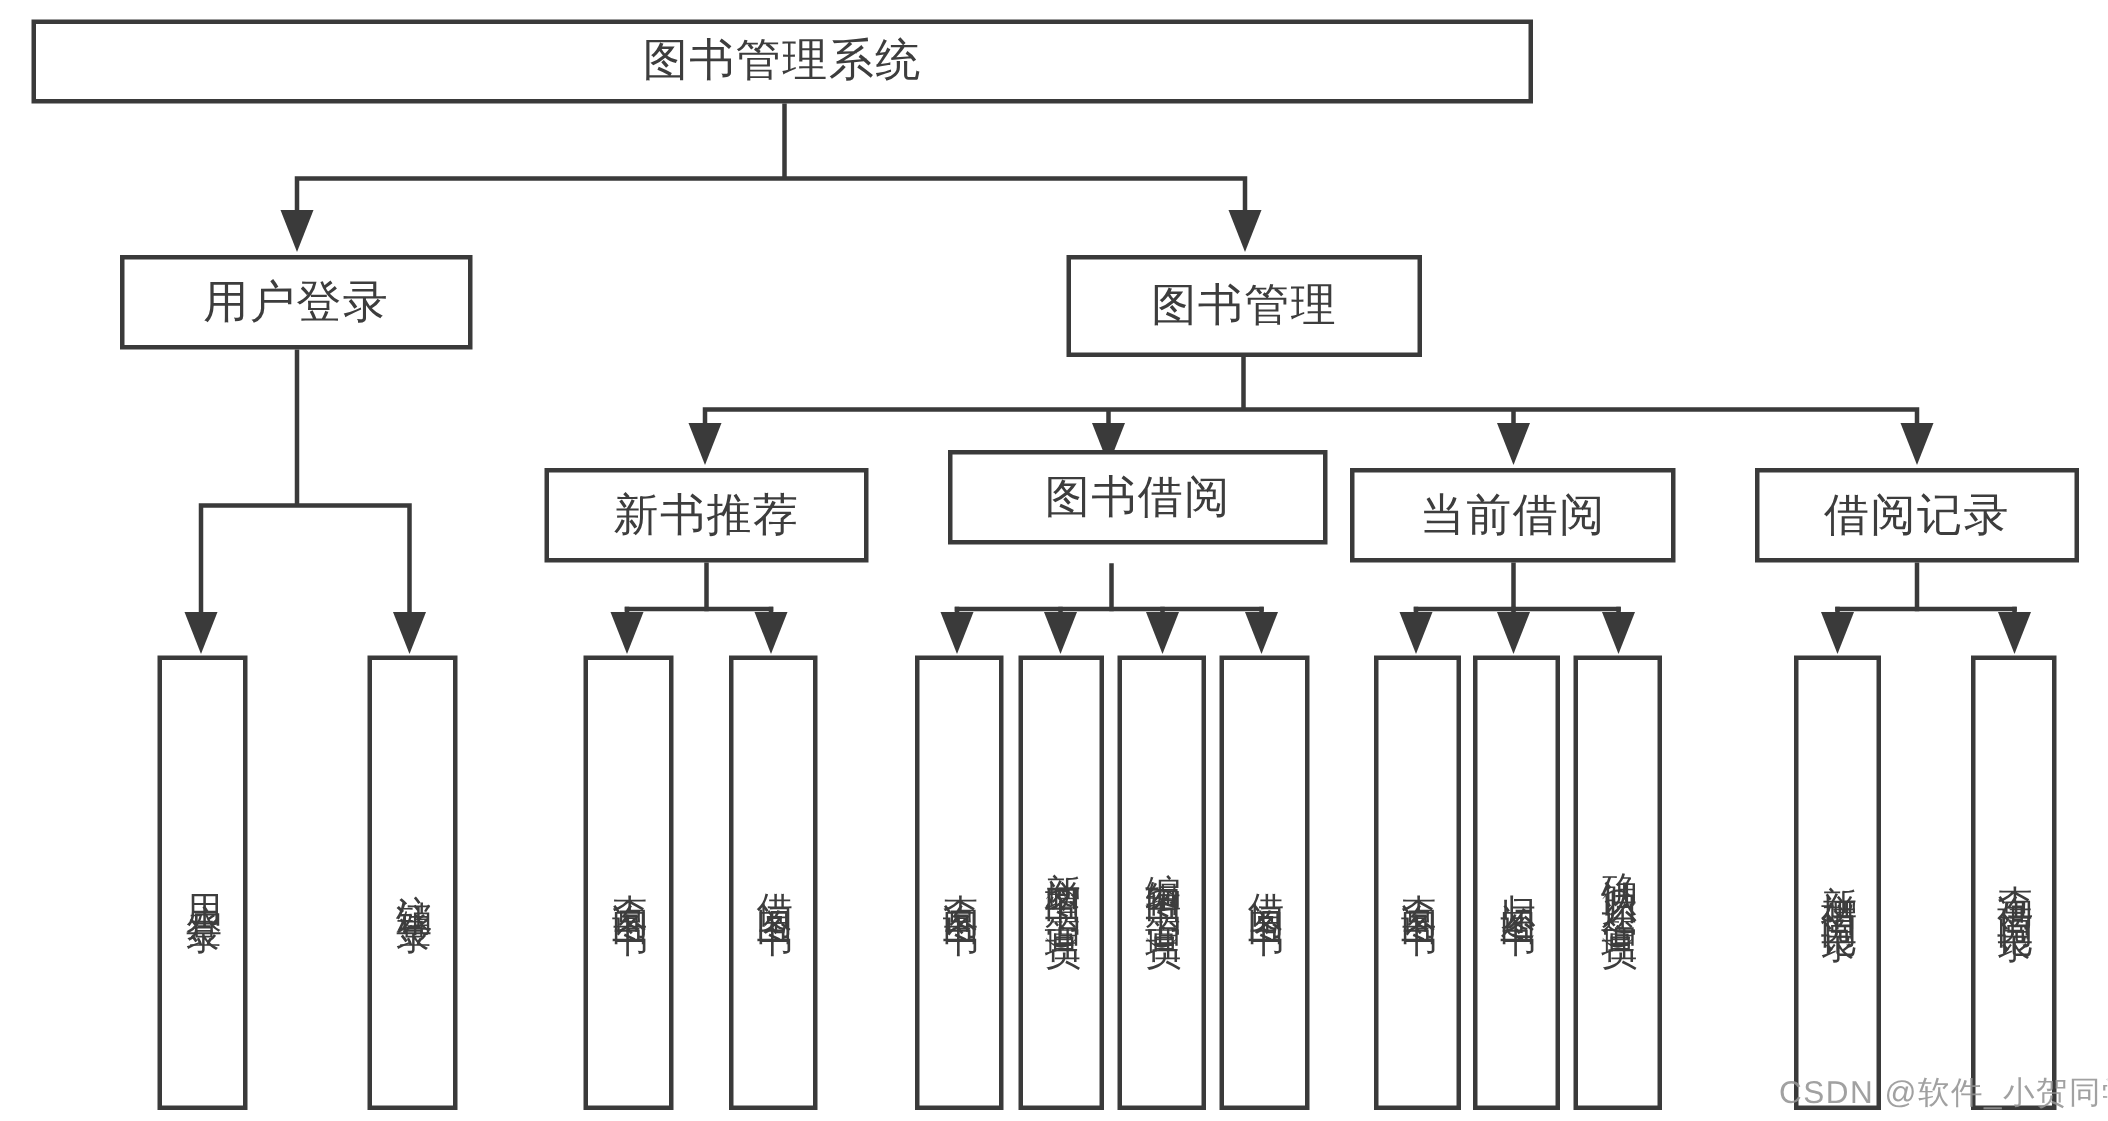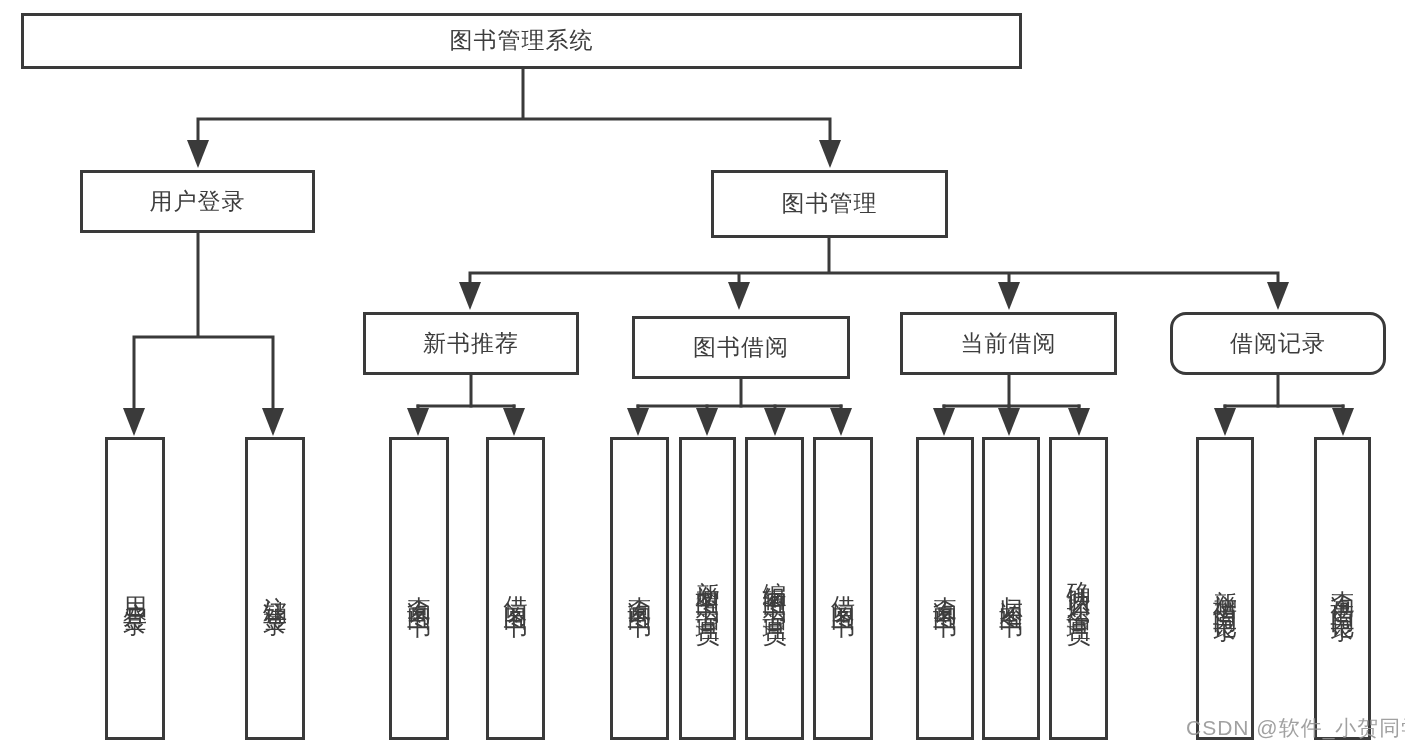--- a/index.html
+++ b/index.html
@@ -28,21 +28,21 @@
     box-sizing: border-box;
     border: 3px solid #3a3a3a;
     background: #ffffff;
     color: #3d3d3d;
     display: flex;
     align-items: center;
     justify-content: center;
     text-align: center;
   }
   .h-node {
-    font-size: 23px;
+    font-size: 30px;
     letter-spacing: 1px;
     line-height: 1.2;
   }
   .v-node {
     writing-mode: vertical-rl;
     text-orientation: mixed;
     font-size: 24px;
     letter-spacing: 6px;
     line-height: 1;
   }
@@ -103,23 +103,23 @@
       <polygon points="1332,408 1354,408 1343,436"></polygon>
     </g>
   </svg>
 
   <div class="node h-node" style="left:21px; top:13px; width:1001px; height:56px;">图书管理系统</div>
 
   <div class="node h-node" style="left:80px; top:170px; width:235px; height:63px;">用户登录</div>
   <div class="node h-node" style="left:711px; top:170px; width:237px; height:68px;">图书管理</div>
 
   <div class="node h-node" style="left:363px; top:312px; width:216px; height:63px;">新书推荐</div>
-  <div class="node h-node" style="left:632px; top:316px; width:218px; height:63px;">图书借阅</div>
+  <div class="node h-node" style="left:632px; top:300px; width:253px; height:63px;">图书借阅</div>
   <div class="node h-node" style="left:900px; top:312px; width:217px; height:63px;text-align:right;">当前借阅</div>
-  <div class="node h-node" style="left:1170px; top:312px; width:216px; height:63px;border-radius:16px;">借阅记录</div>
+  <div class="node h-node" style="left:1170px; top:312px; width:216px; height:63px;">借阅记录</div>
 
   <div class="node v-node" style="left:105px; top:437px; width:60px; height:303px;">用户登录</div>
   <div class="node v-node" style="left:245px; top:437px; width:60px; height:303px;">注销登录</div>
 
   <div class="node v-node" style="left:389px; top:437px; width:60px; height:303px;">查询图书</div>
   <div class="node v-node" style="left:486px; top:437px; width:59px; height:303px;">借阅图书</div>
 
   <div class="node v-node" style="left:610px; top:437px; width:59px; height:303px;">查询图书</div>
   <div class="node v-node" style="left:679px; top:437px; width:57px; height:303px;">新增图书（管理员）</div>
   <div class="node v-node" style="left:745px; top:437px; width:59px; height:303px;">编辑图书（管理员）</div>

